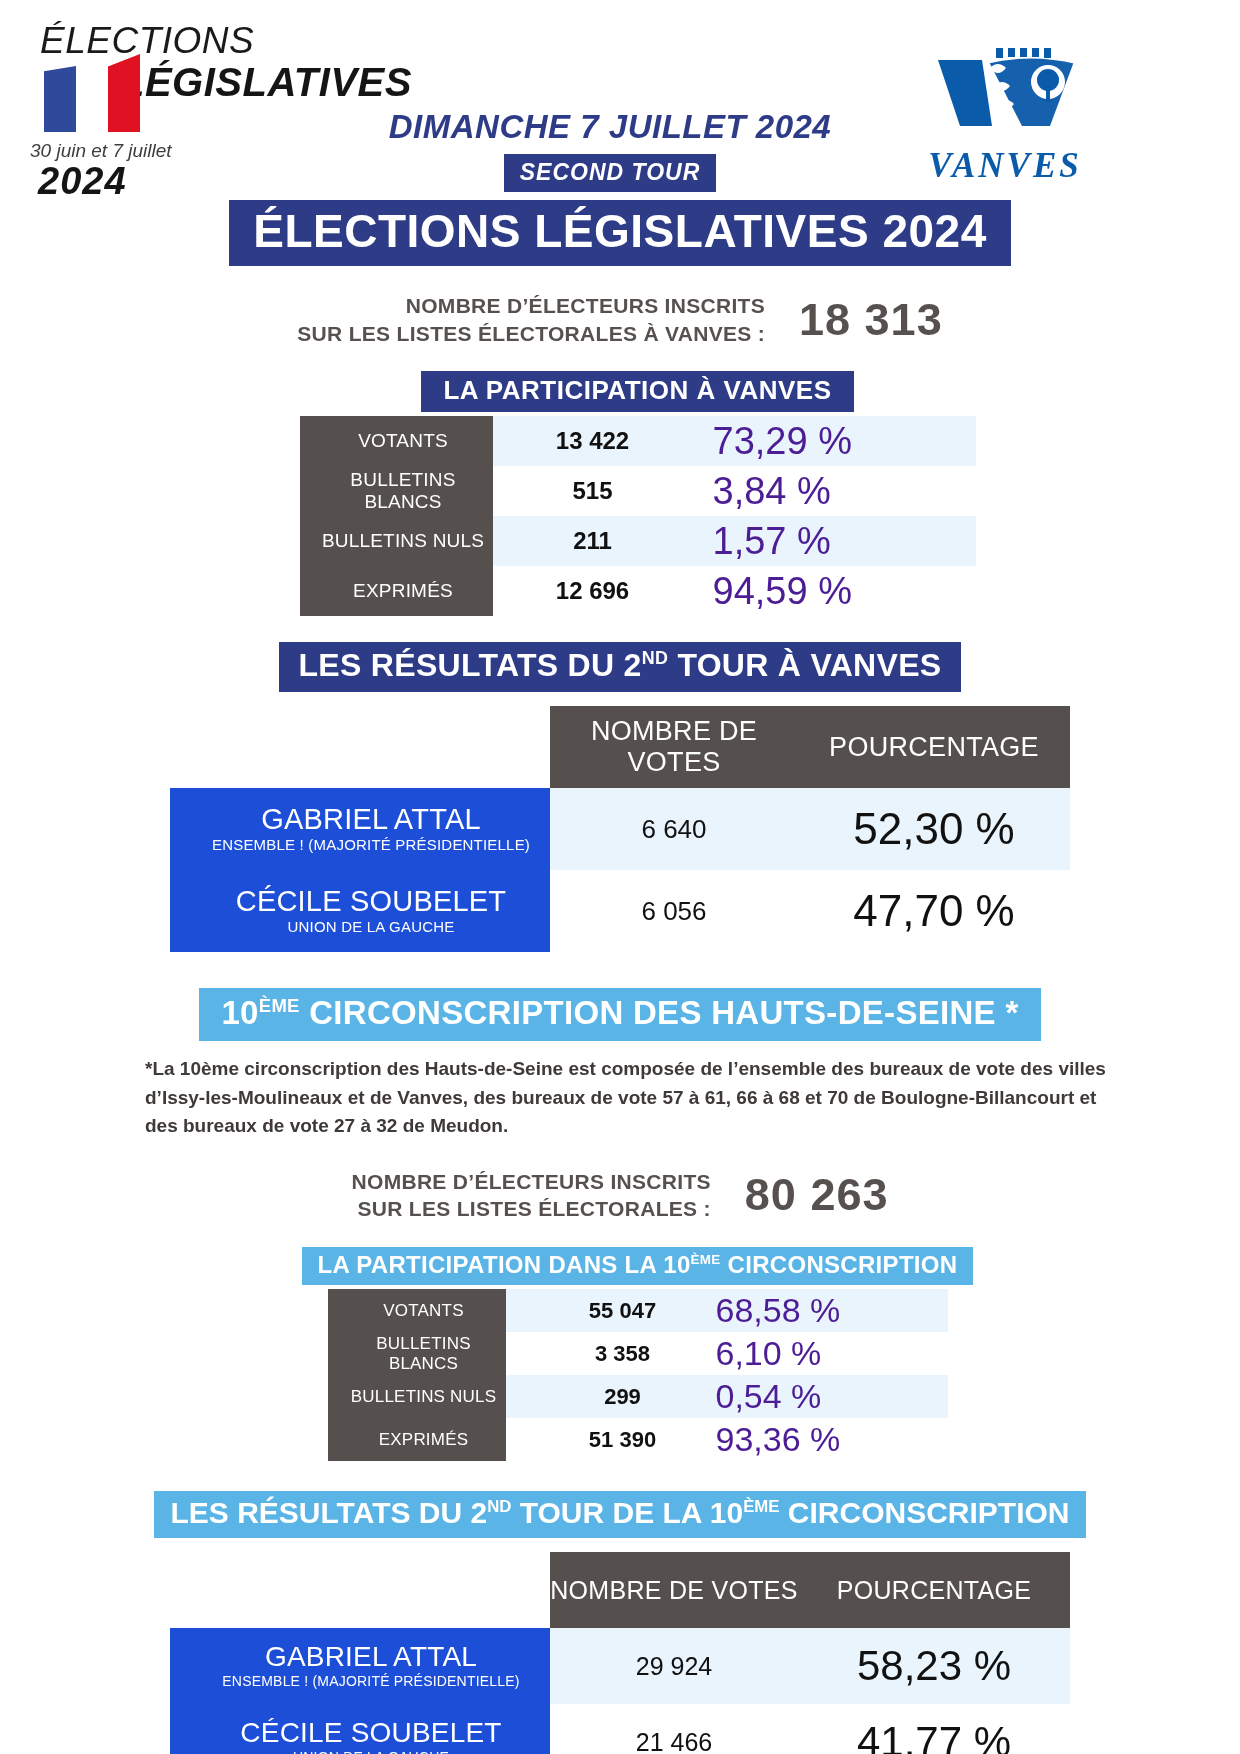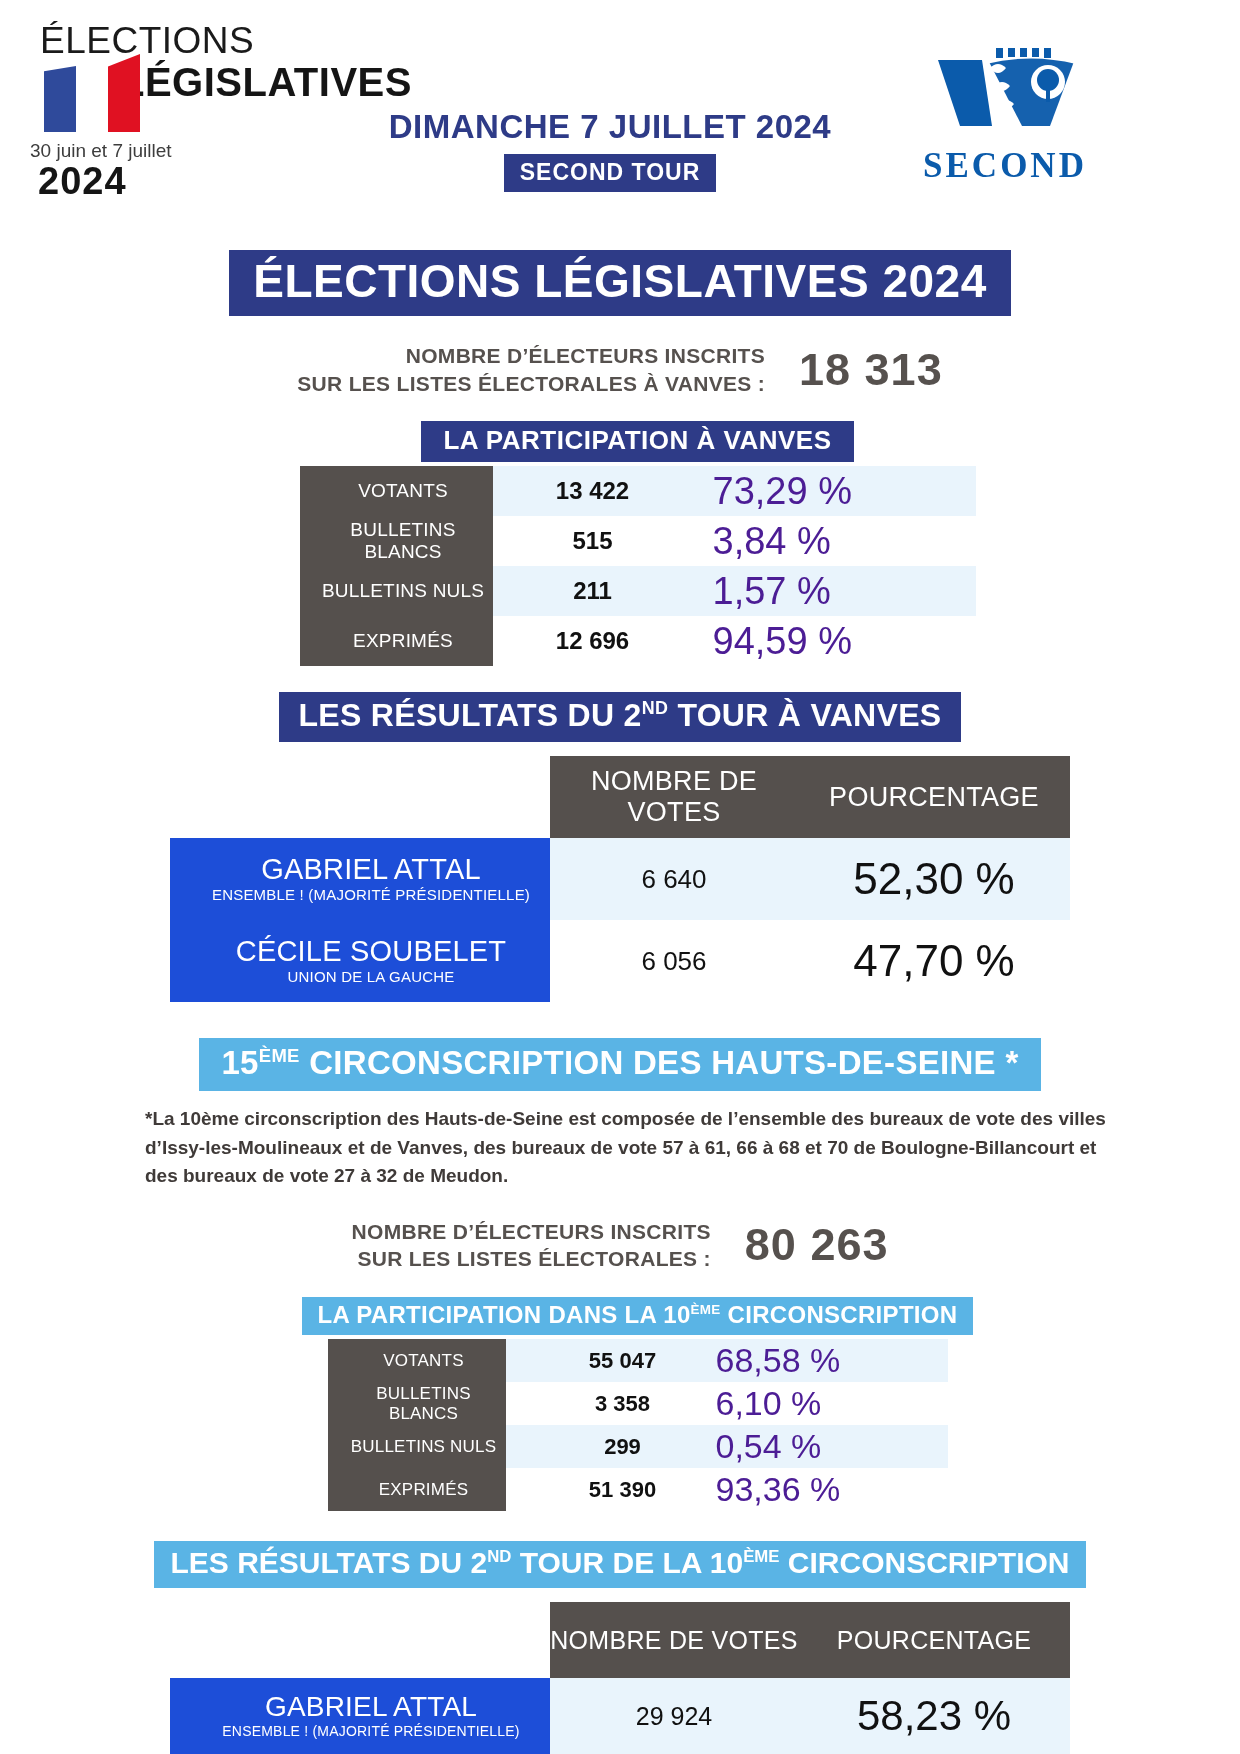--- a/index.html
+++ b/index.html
@@ -7,21 +7,21 @@
     width: 1240px; height: 1754px;
     background: #ffffff;
     font-family: "Liberation Sans", sans-serif;
     color: #3f3a38;
     position: relative;
     overflow: hidden;
   }
   .page { position: relative; width: 1240px; height: 1754px; }
 
   
-  .header { position: relative; height: 250px; }
+  .header { position: relative; height: 200px; font-style: italic; }
 
   .logo-block { position: absolute; left: 32px; top: 22px; width: 330px; }
   .logo-elections {
     font-size: 37px; font-weight: 400; letter-spacing: .5px;
     color: #1a1a1a; line-height: 1; padding-left: 8px;
   }
   .logo-legis {
     font-size: 40px; font-weight: bold; letter-spacing: .5px;
     color: #151515; line-height: 1.05; padding-left: 88px; margin-top: 2px;
   }
@@ -216,21 +216,21 @@
           <path d="M64 38 Q72 30 80 38 Q72 48 64 38 Z"></path>
           <path d="M68 56 Q76 48 84 56 Q76 66 68 56 Z"></path>
           <path d="M72 72 Q80 64 88 72 Q80 82 72 72 Z"></path>
           <circle cx="118" cy="34" r="17"></circle>
         </g>
         <g fill="#0b5bab">
           <circle cx="118" cy="32" r="11"></circle>
           <rect x="116" y="40" width="4" height="14"></rect>
         </g>
       </svg>
-      <div class="vanves-name">SECOND</div>
+      <div class="vanves-name">VANVES</div>
     </div>
   </div>
 
   <div class="center-row">
     <div class="banner-dark title-main">ÉLECTIONS LÉGISLATIVES 2024</div>
   </div>
 
   <div class="inscrits">
     <div class="inscrits-label">
       <div>NOMBRE D’ÉLECTEURS INSCRITS</div>
@@ -291,21 +291,21 @@
             <div class="party">UNION DE LA GAUCHE</div>
           </td>
           <td class="rt-votes">6 056</td>
           <td class="rt-pct">47,70 %</td>
         </tr>
       </tbody>
     </table>
   </div>
 
   <div class="center-row">
-    <div class="banner-light circo-banner"><span>15</span><sup>ÈME</sup><span> CIRCONSCRIPTION DES HAUTS-DE-SEINE *</span></div>
+    <div class="banner-light circo-banner"><span>10</span><sup>ÈME</sup><span> CIRCONSCRIPTION DES HAUTS-DE-SEINE *</span></div>
 
     <div class="circo-note">*La 10ème circonscription des Hauts-de-Seine est composée de l’ensemble des bureaux de vote des villes d’Issy-les-Moulineaux et de Vanves, des bureaux de vote 57 à 61, 66 à 68 et 70 de Boulogne-Billancourt et des bureaux de vote 27 à 32 de Meudon.</div>
 
     <div class="inscrits inscrits2">
       <div class="inscrits-label">
         <div>NOMBRE D’ÉLECTEURS INSCRITS</div>
         <div>SUR LES LISTES ÉLECTORALES :</div>
       </div>
       <div class="inscrits-value">80 263</div>
     </div>

